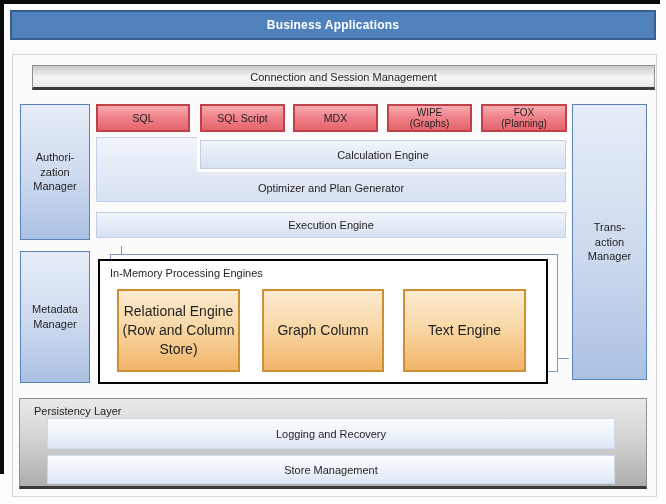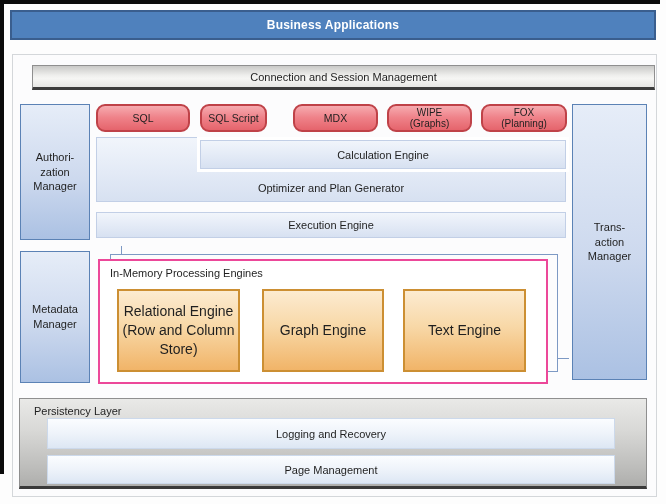--- a/index.html
+++ b/index.html
@@ -43,27 +43,27 @@
     background:linear-gradient(180deg,#e6edf8 0%,#cdd9ee 55%,#abc1e3 100%);
     border:1px solid #5b82b5;
     font-size:11px;line-height:1.35;
   }
   .mgr-auth{left:20px;top:104px;width:70px;height:136px;}
   .mgr-meta{left:20px;top:251px;width:70px;height:132px;}
   .mgr-trans{left:572px;top:104px;width:75px;height:276px;}
 
   
   .proc{
-    top:104px;height:28px;border-radius:9px;
+    top:104px;height:28px;border-radius:0;
     background:linear-gradient(180deg,#f6abb0 0%,#ef8289 48%,#e5646c 100%);
     border:2px solid #bf4248;
     font-size:10px;line-height:1.15;font-weight:400;
   }
   .proc-sql{left:96px;width:94px;font-size:10.5px;}
-  .proc-sqlscript{left:200px;width:67px;font-size:10.5px;}
+  .proc-sqlscript{left:200px;width:85px;font-size:10.5px;}
   .proc-mdx{left:293px;width:85px;font-size:10.5px;}
   .proc-wipe{left:387px;width:85px;}
   .proc-fox{left:481px;width:86px;}
 
   
   .blue-bar{
     background:linear-gradient(180deg,#f1f5fb 0%,#e3eaf6 55%,#d7e1f1 100%);
     border:1px solid #c2cfe6;
     font-size:11px;
   }
@@ -80,21 +80,21 @@
 
   
   .shadow-rect{
     left:110px;top:254px;width:448px;height:118px;
     border:1px solid #7d99c4;background:transparent;z-index:1;
   }
   .tick-top{left:121px;top:246px;width:1px;height:9px;background:#7d99c4;z-index:1;}
   .tick-side{left:558px;top:358px;width:11px;height:1px;background:#7d99c4;z-index:1;}
   .inmem-box{
     left:98px;top:259px;width:450px;height:125px;
-    background:#ffffff;border:2px solid #ec4899;z-index:2;
+    background:#ffffff;border:2px solid #000000;z-index:2;
   }
   .inmem-title{
     position:absolute;left:10px;top:6px;font-size:11px;color:#1f1f1f;
   }
   .engine{
     position:absolute;top:28px;height:79px;
     background:linear-gradient(180deg,#fcebd1 0%,#f8d8a7 45%,#f1b468 100%);
     border:2px solid #cc8f33;
     font-size:14px;line-height:1.35;
   }
@@ -184,30 +184,30 @@
   <div class="abs tick-side"></div>
 
   <div class="abs inmem-box">
     <div class="inmem-title">In-Memory Processing Engines</div>
     <div class="engine engine-relational center prelines">
       <span>Relational Engine
 (Row and Column
 Store)</span>
     </div>
     <div class="engine engine-graph center prelines">
-      <span>Graph Engine</span>
+      <span>Graph Column</span>
     </div>
     <div class="engine engine-text center prelines">
       <span>Text Engine</span>
     </div>
   </div>
 
   <div class="abs persist-box">
     <div class="persist-title">Persistency Layer</div>
     <div class="persist-bar persist-logging center">
       <span>Logging and Recovery</span>
     </div>
     <div class="persist-bar persist-page center">
-      <span>Page Management</span>
+      <span>Store Management</span>
     </div>
   </div>
 
 </div>
 
 </body></html>

